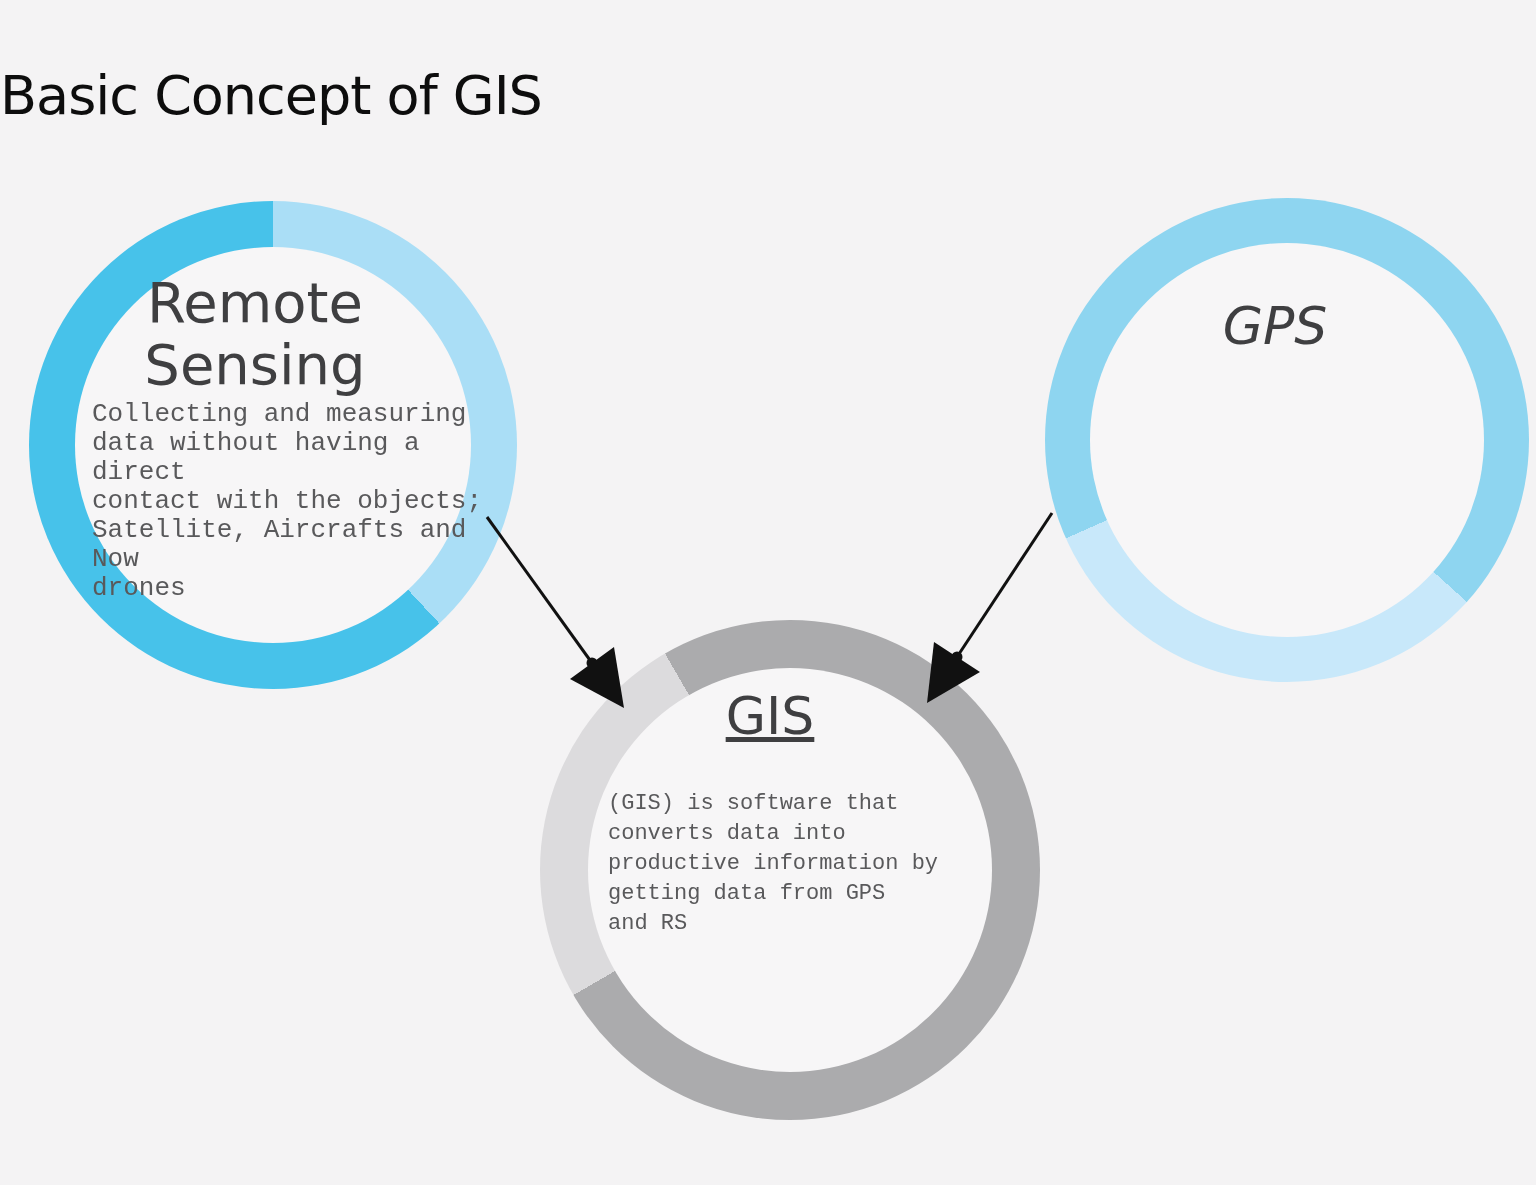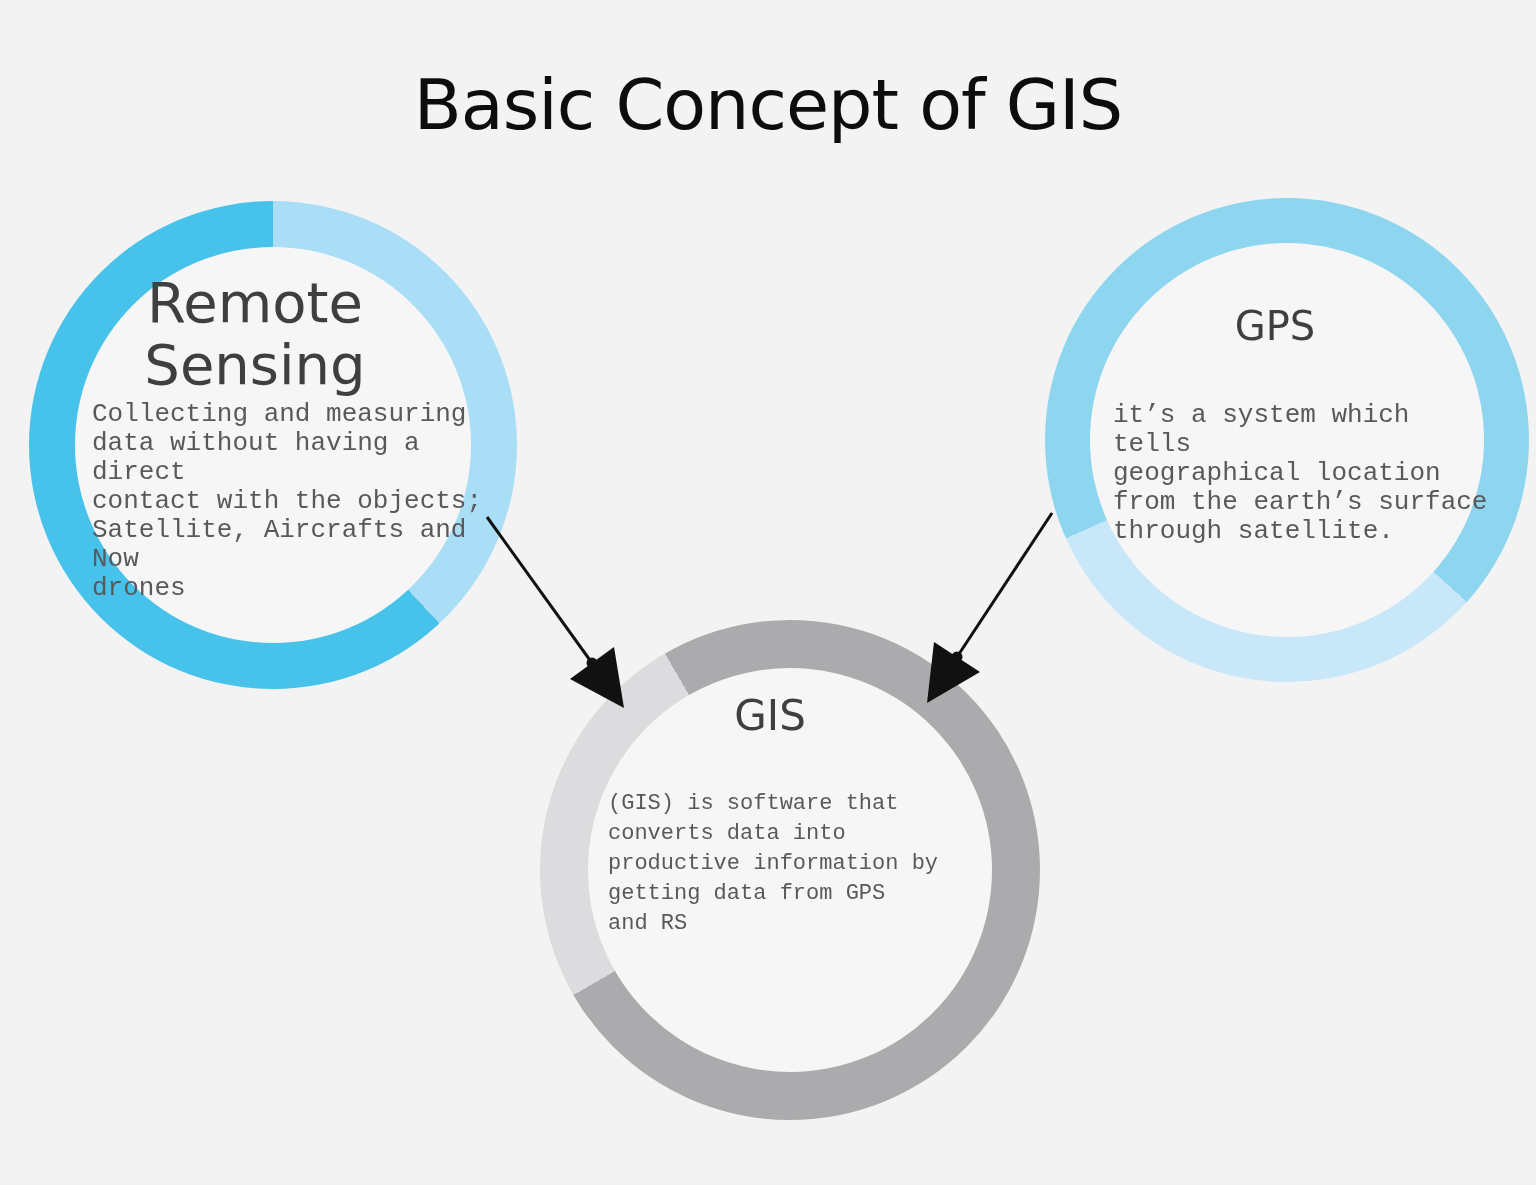--- a/index.html
+++ b/index.html
@@ -25,22 +25,21 @@
     position: relative;
     width: 1536px;
     height: 1185px;
     background: var(--bg);
     overflow: hidden;
   }
   .title {
     position: absolute;
     left: 0; right: 0;
     top: 64px;
-    text-align: center;
-    font-size: 70px;
+    font-size: 54px;
     letter-spacing: -1px;
     color: var(--title-text);
     white-space: pre-line;
   }
   .ring {
     position: absolute;
     border-radius: 50%;
   }
   .ring .hole {
     position: absolute;
@@ -74,22 +73,22 @@
   }
   .ring-gis .hole { inset: 48px; }
 
   .node-heading {
     position: absolute;
     text-align: center;
     color: var(--heading-text);
     white-space: pre-line;
   }
   .heading-rs   { left: 55px;  top: 272px; width: 400px; font-size: 56px; line-height: 62px; }
-  .heading-gps  { left: 1085px; top: 297px; width: 380px; font-size: 40px; line-height: 58px; }
-  .heading-gis  { left: 570px; top: 683px; width: 400px; font-size: 42px; line-height: 66px; }
+  .heading-gps  { left: 1085px; top: 297px; width: 380px; font-size: 52px; line-height: 58px; font-style: italic; }
+  .heading-gis  { left: 570px; top: 683px; width: 400px; font-size: 52px; line-height: 66px; text-decoration: underline; }
 
   .node-body {
     position: absolute;
     color: var(--body-text);
     white-space: pre-line;
     text-align: left;
     font-family: Liberation Mono, monospace;
   }
   .body-rs  { left: 92px;  top: 400px; width: 410px; font-size: 26px; line-height: 29px; }
   .body-gps { left: 1113px; top: 401px; width: 380px; font-size: 26px; line-height: 29px; }
@@ -120,24 +119,20 @@
   <div class="node-body body-rs">Collecting and measuring
 data without having a direct
 contact with the objects;
 Satellite, Aircrafts and Now
 drones</div>
 
   <div class="ring ring-gps">
     <div class="hole"></div>
   </div>
   <div class="node-heading heading-gps">GPS</div>
-  <div class="node-body body-gps">it’s a system which tells
-geographical location
-from the earth’s surface
-through satellite.</div>
 
   <div class="ring ring-gis">
     <div class="hole"></div>
   </div>
   <div class="node-heading heading-gis">GIS</div>
   <div class="node-body body-gis">(GIS) is software that
 converts data into
 productive information by
 getting data from GPS
 and RS</div>

